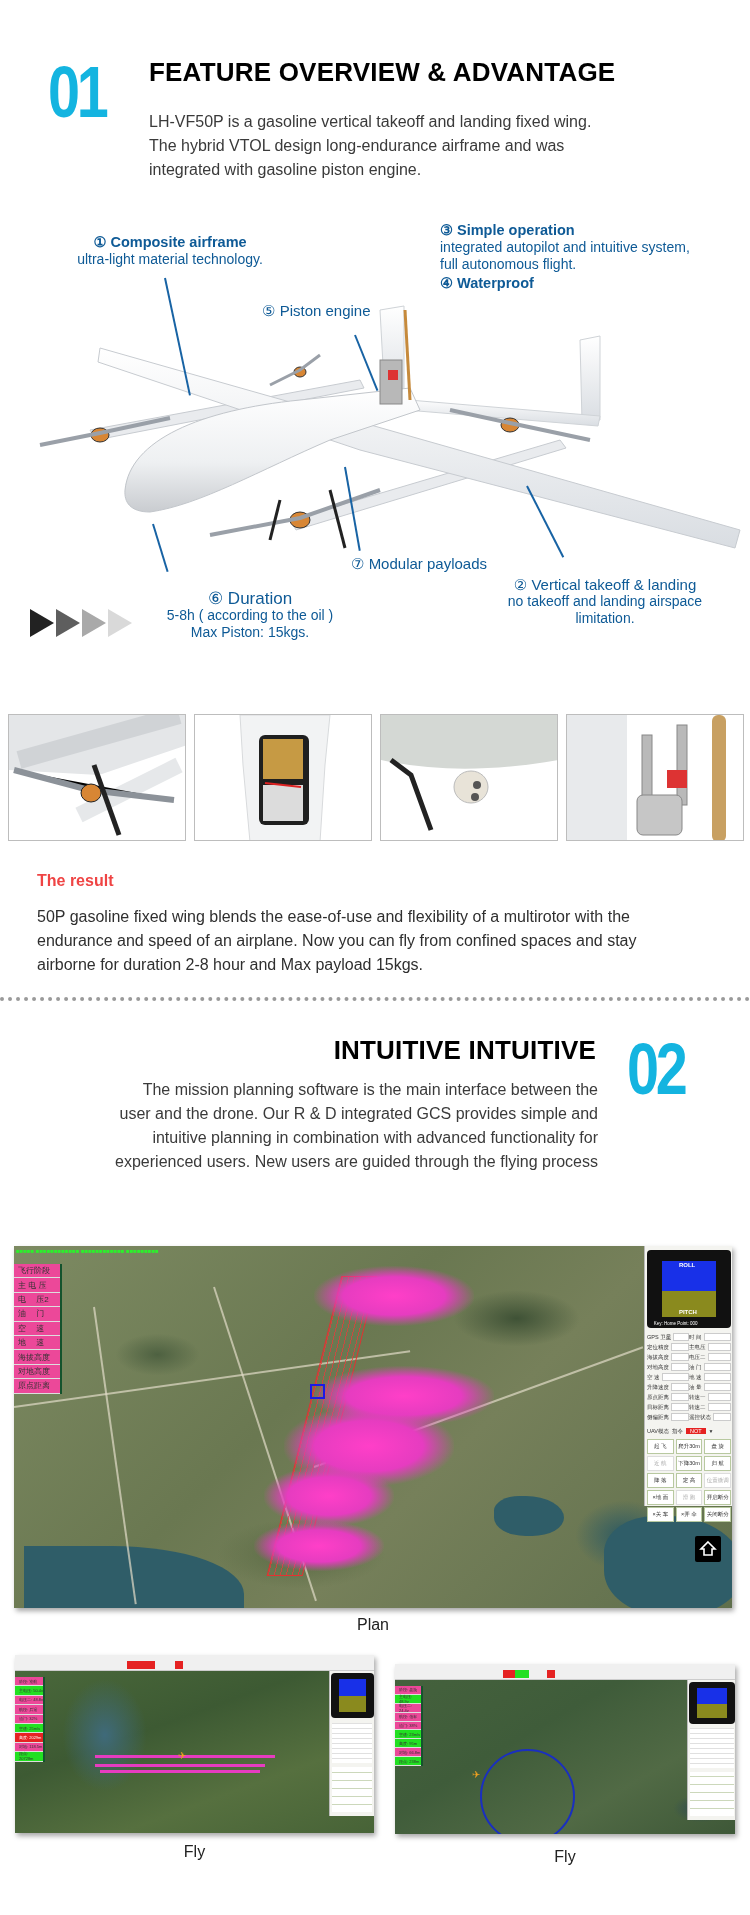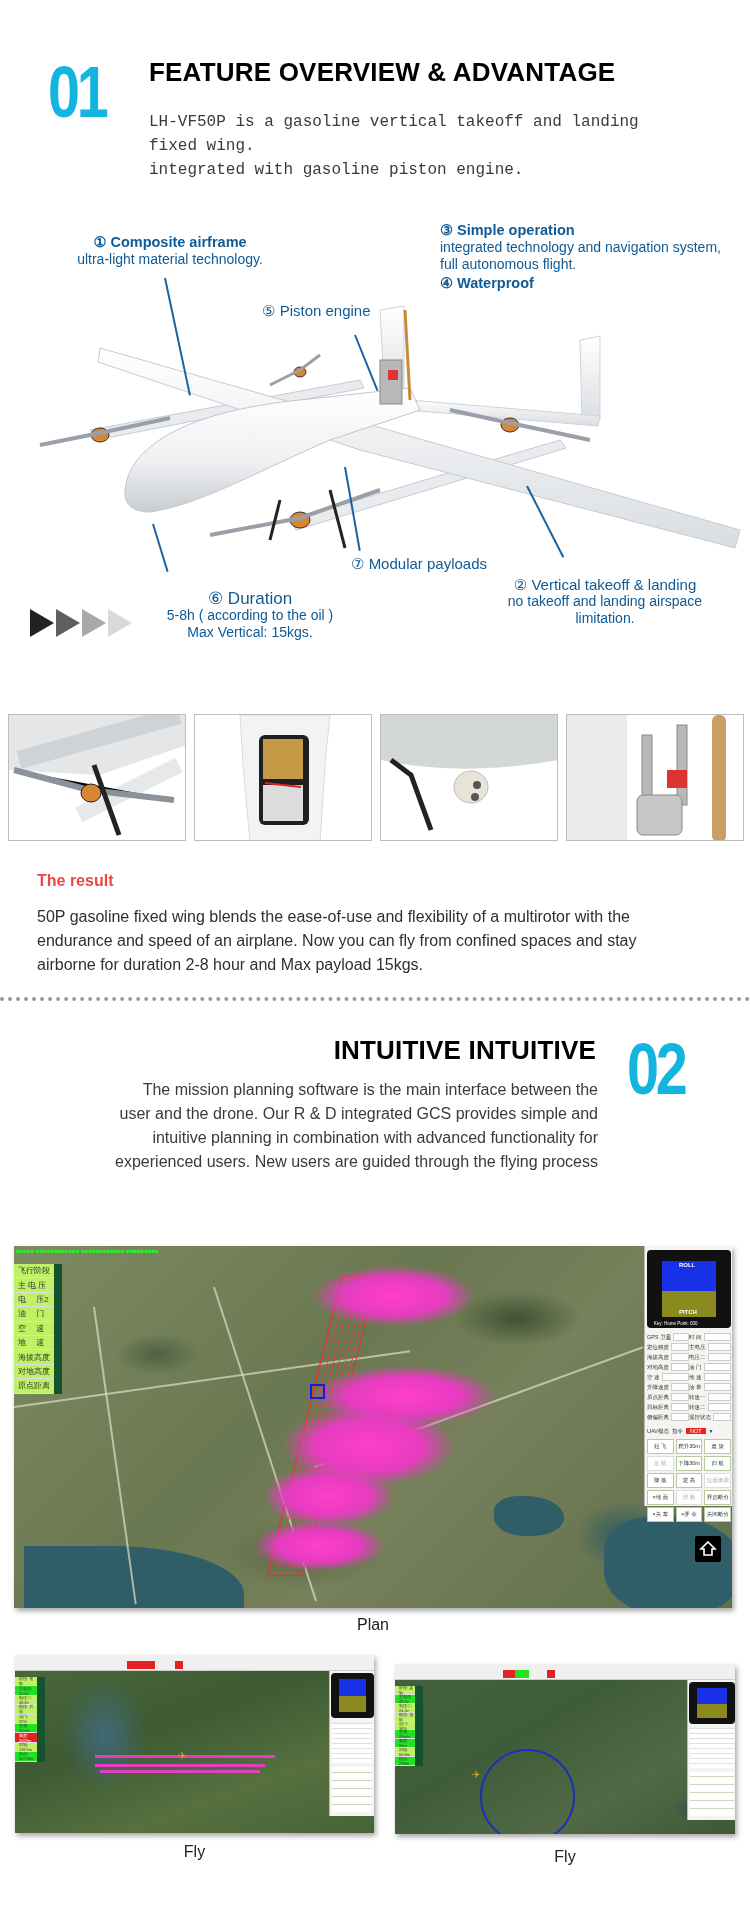--- a/index.html
+++ b/index.html
@@ -44,21 +44,21 @@
     background:
       radial-gradient(ellipse 60px 30px at 20% 30%, #4e6141 0%, transparent 70%),
       radial-gradient(ellipse 90px 40px at 70% 20%, #3f5236 0%, transparent 70%),
       radial-gradient(ellipse 70px 50px at 85% 80%, #2d5a62 0%, transparent 70%),
       radial-gradient(ellipse 120px 50px at 40% 85%, #5a6a44 0%, transparent 70%),
       linear-gradient(135deg, #7d8a62 0%, #6a7851 40%, #76805a 60%, #5f6f4c 100%);
   }
   .gcs .sea { position: absolute; background: #2f5d68; border-radius: 40% 60% 50% 50%; }
   .road { position: absolute; background: rgba(225,220,200,0.7); height: 2px; transform-origin: 0 50%; }
 
-  .left-panel { position: absolute; background: #bef264; border-right: 8px solid #14532d; }
+  .left-panel { position: absolute; background: #ec4899; border-right: 2px solid #14532d; }
   .left-panel .row { border-bottom: 1px solid #ddd; font-size: 8px; color: #333; padding-left: 4px; display: flex; align-items: center; }
   .left-panel .row.green { background: #22e022; }
   .left-panel .row.red { background: #e52222; color: #fff; }
 
   .right-panel { position: absolute; background: #f4f4f0; border-left: 1px solid #bbb; }
   .hud { position: absolute; background: #111; border-radius: 4px; overflow: hidden; }
   .hud .sky { position: absolute; left: 18%; right: 18%; top: 14%; height: 38%; background: #1830e8; }
   .hud .gnd { position: absolute; left: 18%; right: 18%; top: 52%; height: 34%; background: #8a8a1e; }
   .hud .lbl { position: absolute; color: #fff; font-size: 6px; font-weight: bold; }
   .grid-rows { position: absolute; }
@@ -76,22 +76,23 @@
 
   .caption { position: absolute; font-size: 16px; color: #222; text-align: center; }
 
   .home-btn { position: absolute; width: 26px; height: 26px; background: #000; border-radius: 2px; display: flex; align-items: center; justify-content: center; }
 </style>
 </head>
 <body>
 
 <div class="abs big-num" style="left:48px; top:56px;">01</div>
 <div class="abs sec-title" style="left:149px; top:57px;">FEATURE OVERVIEW &amp; ADVANTAGE</div>
-<div class="abs intro" style="left:149px; top:110px; width:520px;font-family:Liberation Mono, monospace;">
+<div class="abs intro" style="left:149px; top:110px; width:520px;">
   <div>LH-VF50P is a gasoline vertical takeoff and landing fixed wing.</div>
+  <div>The hybrid VTOL design long-endurance airframe and was</div>
   <div>integrated with gasoline piston engine.</div>
 </div>
 
 <svg class="abs" style="left:0; top:290px;" width="750" height="290" viewBox="0 0 750 290">
   <defs>
     <linearGradient id="wingG" x1="0" y1="0" x2="0" y2="1">
       <stop offset="0" stop-color="#ffffff"></stop>
         <stop offset="1" stop-color="#d9dde2"></stop>
     </linearGradient>
     <linearGradient id="bodyG" x1="0" y1="0" x2="0" y2="1">
@@ -143,39 +144,39 @@
 <div class="leader" style="left:345px; top:466px; width:85px; transform:rotate(80deg);"></div>
 <div class="leader" style="left:527px; top:485px; width:80px; transform:rotate(63deg);"></div>
 <div class="leader" style="left:153px; top:523px; width:50px; transform:rotate(73deg);"></div>
 
 <div class="abs callout" style="left:60px; top:234px; width:220px; text-align:center;">
   <div class="h"><span>①</span> <span>Composite airframe</span></div>
   <div>ultra-light material technology.</div>
 </div>
 <div class="abs callout" style="left:440px; top:222px; width:300px;">
   <div class="h"><span>③</span> <span>Simple operation</span></div>
-  <div>integrated technology and navigation system,</div>
+  <div>integrated autopilot and intuitive system,</div>
   <div>full autonomous flight.</div>
   <div class="h" style="margin-top:2px;"><span>④</span> <span>Waterproof</span></div>
 </div>
 <div class="abs callout" style="left:262px; top:302px;">
   <div class="h" style="font-weight:normal; font-size:15px;"><span>⑤</span> <span>Piston engine</span></div>
 </div>
 <div class="abs callout" style="left:351px; top:555px;">
   <div class="h" style="font-weight:normal; font-size:15px;"><span>⑦</span> <span>Modular payloads</span></div>
 </div>
 <div class="abs callout" style="left:490px; top:576px; width:230px; text-align:center;">
   <div class="h" style="font-weight:normal; font-size:15px;"><span>②</span> <span>Vertical takeoff &amp; landing</span></div>
   <div>no takeoff and landing airspace</div>
   <div>limitation.</div>
 </div>
 <div class="abs callout" style="left:120px; top:590px; width:260px; text-align:center;">
   <div class="h" style="font-weight:normal; font-size:17px;"><span>⑥</span> <span>Duration</span></div>
   <div>5-8h ( according to the oil )</div>
-  <div>Max Vertical: 15kgs.</div>
+  <div>Max Piston: 15kgs.</div>
 </div>
 
 <div class="chev" style="left:30px; top:609px; border-left-color:#222;"></div>
 <div class="chev" style="left:56px; top:609px; border-left-color:#5e5e5e;"></div>
 <div class="chev" style="left:82px; top:609px; border-left-color:#a9a9a9;"></div>
 <div class="chev" style="left:108px; top:609px; border-left-color:#d9d9d9;"></div>
 
 <div class="thumb" style="left:8px;">
   <svg width="178" height="127" viewBox="0 0 178 127">
     <rect width="178" height="127" fill="#fff"></rect>
@@ -251,21 +252,21 @@
   <div class="strip" style="left:290px; top:30px; width:36px; height:300px; transform:skewX(-14deg);"></div>
   <div class="pink" style="left:300px; top:20px; width:160px; height:60px;"></div>
   <div class="pink" style="left:300px; top:120px; width:180px; height:60px;"></div>
   <div class="pink" style="left:270px; top:160px; width:170px; height:80px;"></div>
   <div class="pink" style="left:250px; top:220px; width:130px; height:60px;"></div>
   <div class="pink" style="left:240px; top:275px; width:130px; height:50px;"></div>
   <div class="abs" style="left:296px; top:138px; width:15px; height:15px; border:2px solid #1a1ae6;"></div>
 
   <div class="left-panel" style="left:0; top:18px; width:48px; height:130px;">
     <div class="row" style="height:14.4px;">飞行阶段</div>
-    <div class="row" style="height:14.4px;font-family:Liberation Serif, serif;">主 电 压</div>
+    <div class="row" style="height:14.4px;">主 电 压</div>
     <div class="row" style="height:14.4px;">电 　压2</div>
     <div class="row" style="height:14.4px;">油 　门</div>
     <div class="row" style="height:14.4px;">空 　速</div>
     <div class="row" style="height:14.4px;">地 　速</div>
     <div class="row" style="height:14.4px;">海拔高度</div>
     <div class="row" style="height:14.4px;">对地高度</div>
     <div class="row" style="height:14.4px;">原点距离</div>
   </div>
 
   <div class="right-panel" style="left:630px; top:0; width:88px; height:260px;">

